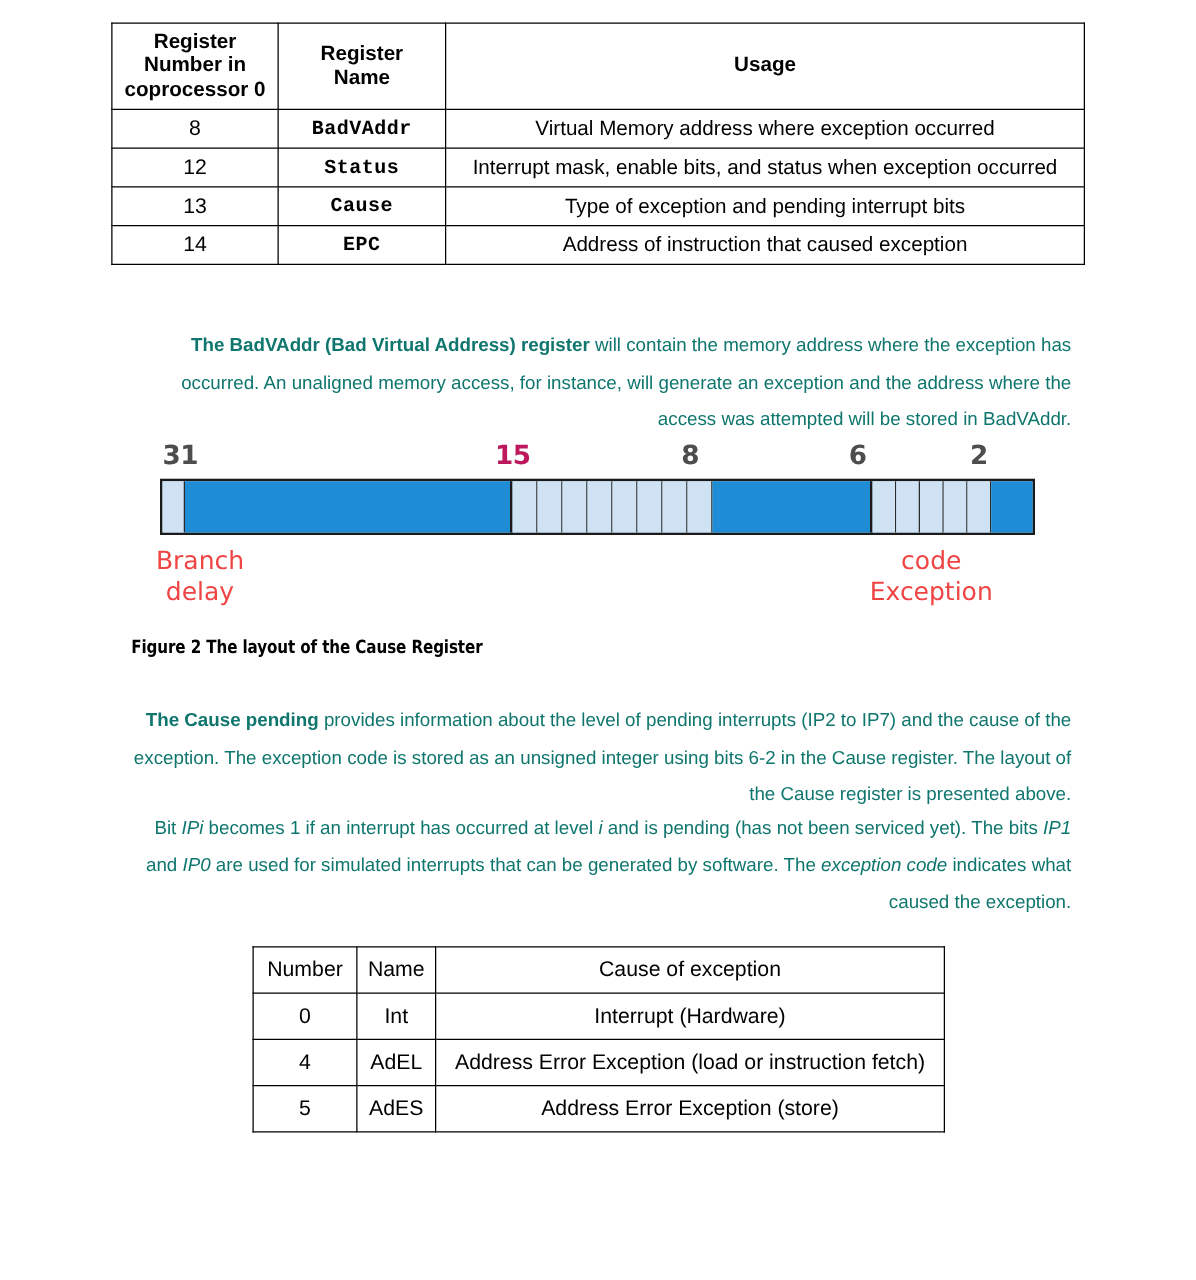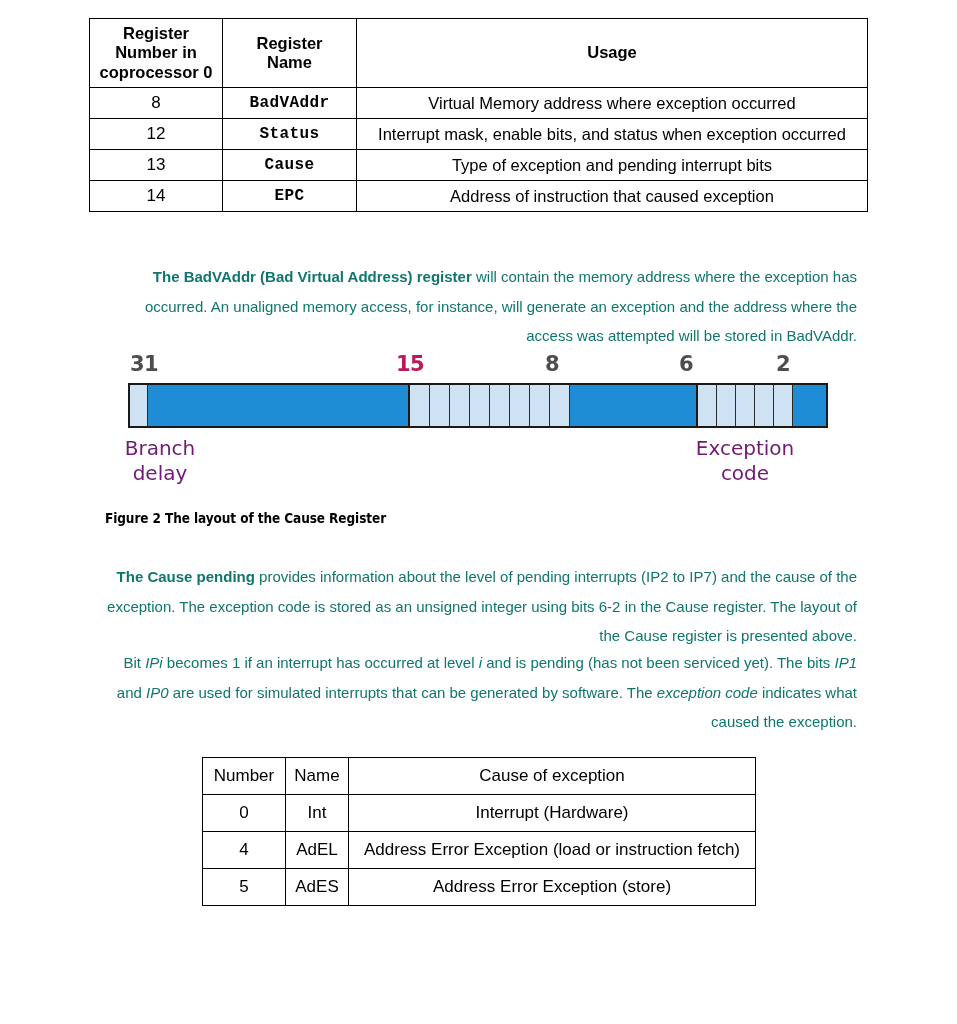--- a/index.html
+++ b/index.html
@@ -120,21 +120,21 @@
   .seg.dark  { background: #1f8dd6; }
   .seg.thin  { border-right: 1.5px solid #2b2b2b; }
 
   
   .fig-caption-group {
     position: absolute;
     top: 84px;
     text-align: center;
     font-size: 20px;
     line-height: 25px;
-    color: #701a75;
+    color: #ef4444;
     font-family: "DejaVu Sans", sans-serif;
   }
   #grp-branch-delay   { left: 100px;  width: 120px; }
   #grp-pending-int    { left: 398px;  width: 170px; }
   #grp-exception-code { left: 660px;  width: 170px; }
 
   
   #figure-caption {
     position: absolute;
     left: 105px;
@@ -246,22 +246,22 @@
       <div class="seg light thin" style="width: 19px; flex: 0 0 19px; background: rgb(207, 226, 243);"></div>
       <div class="seg light thin" style="width: 19px; flex: 0 0 19px; background: rgb(207, 226, 243);"></div>
       <div class="seg dark" style="width: 33px; flex: 0 0 33px; background: rgb(31, 141, 214); border-right: none;"></div>
     </div>
 
   <div class="fig-caption-group" id="grp-branch-delay">
     <div>Branch</div>
     <div>delay</div>
   </div>
   <div class="fig-caption-group" id="grp-exception-code">
+    <div>code</div>
     <div>Exception</div>
-    <div>code</div>
   </div>
 </div>
 
 <div id="figure-caption">Figure 2 The layout of the Cause Register</div>
 
 <p class="para" id="para-cause"><span class="b">The Cause pending</span><span> provides information about the level of pending interrupts (IP2 to IP7) and the cause of the exception. The exception code is stored as an unsigned integer using bits 6-2 in the Cause register. The layout of the Cause register is presented above.</span></p>
 
 <p class="para" id="para-ipi"><span>Bit </span><span class="i">IPi</span><span> becomes 1 if an interrupt has occurred at level </span><span class="i">i</span><span> and is pending (has not been serviced yet). The bits </span><span class="i">IP1</span><span> and </span><span class="i">IP0</span><span> are used for simulated interrupts that can be generated by software. The </span><span class="i">exception code</span><span> indicates what caused the exception.</span></p>
 
 <table id="exception-table">

